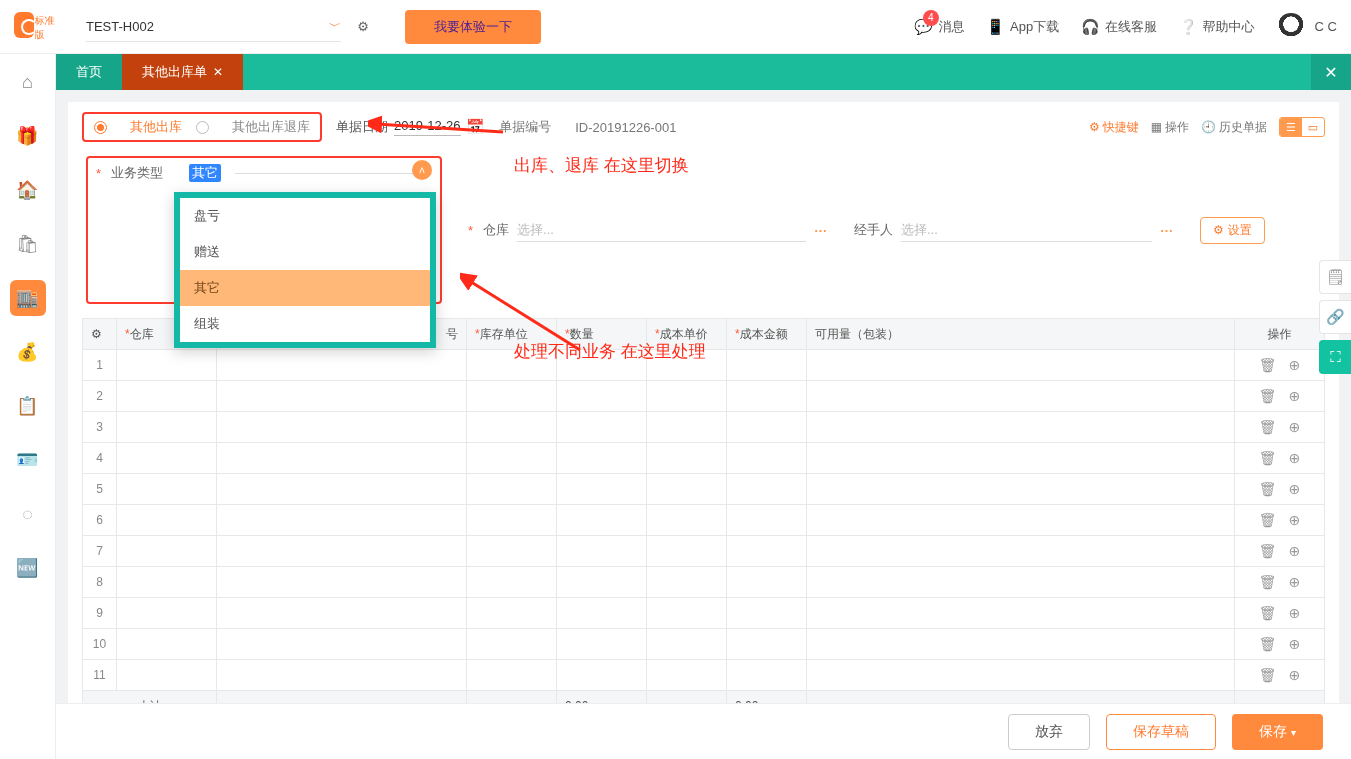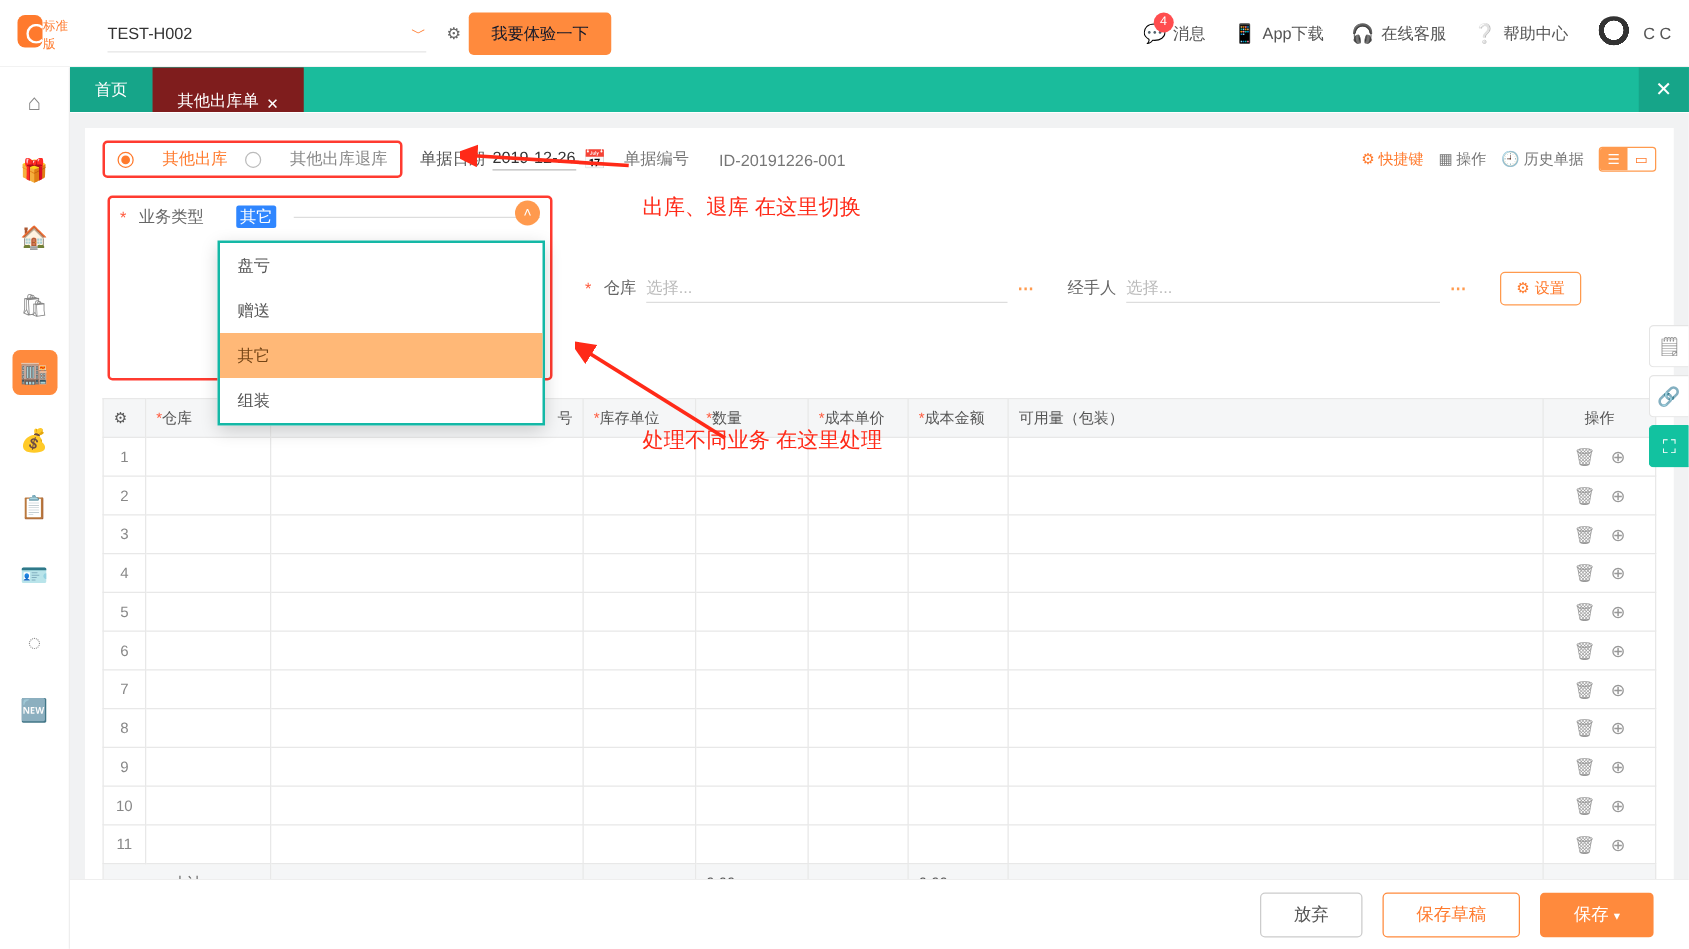--- a/index.html
+++ b/index.html
@@ -7,38 +7,38 @@
 
 
 .top-header { height: 54px; display: flex; align-items: center; padding: 0 14px; border-bottom: 1px solid #eee; }
 .brand { width: 44px; display:flex; flex-direction:row; align-items:flex-start; }
 .brand-logo { width:26px; height:26px; border-radius:6px; background:#ff7a2d; position:relative;}
 .brand-logo::before{content:"";position:absolute;left:7px;top:7px;width:12px;height:12px;border:2.5px solid #fff;border-radius:50%;border-right-color:transparent;}
 .brand-sub { font-size:10px; color:#ff7a2d; margin-top:2px;}
 .tenant-select{ margin-left:28px; width:255px; height:30px; border-bottom:1px solid #e5e5e5; display:flex; align-items:center; justify-content:space-between; color:#333; }
 .tenant-select .chev{ color:#ff7a2d; font-size:12px;}
 .gear-btn{ margin-left:10px; width:24px; text-align:center; color:#666;}
-.trial-btn{ background:#ff8a3d; color:#0f172a; border-radius:4px; padding:8px 18px; font-size:13px;}
+.trial-btn{ margin-left:30px; background:#ff8a3d; color:#4c1d95; border-radius:4px; padding:8px 29px; font-size:13px;}
 .top-right{ margin-left:auto; display:flex; align-items:center; gap:22px; color:#555;}
 .top-right .item{ display:flex; align-items:center; gap:5px; position:relative;}
 .top-right .icon{ font-size:15px;}
 .badge{ position:absolute; top:-8px; left:8px; background:#ff4d4f; color:#fff; border-radius:8px; font-size:10px; min-width:16px; height:16px; line-height:16px; text-align:center; padding:0 3px;}
 .avatar{ width:28px; height:28px; border-radius:50%; background:radial-gradient(circle at 50% 40%, #fff 35%, #333 36% 55%, #fff 56%);}
 .user-area{ display:flex; align-items:center; gap:10px;}
 
 
 .left-dock{ position:fixed; left:0; top:54px; bottom:0; width:56px; background:#fff; border-right:1px solid #eee; display:flex; flex-direction:column; align-items:center; padding-top:10px; gap:18px;}
 .dock-item{ width:36px; height:36px; display:flex; align-items:center; justify-content:center; border-radius:6px; color:#888; font-size:18px;}
 .dock-item.active{ background:#ff8a3d; color:#fff;}
 
 
 .tab-strip{ position:fixed; left:56px; right:0; top:54px; height:36px; background:#1abc9c; display:flex; align-items:stretch; color:#fff;}
 .tab{ padding:0 20px; display:flex; align-items:center; gap:6px; font-size:13px;}
 .tab.home{ background:#16a589;}
-.tab.active{ background:#7f1d1d;align-items:flex-end;}
+.tab.active{ background:#c2410c;}
 .tab .x{ font-size:12px;}
 .tab-close-all{ margin-left:auto; width:40px; background:#16a589; display:flex; align-items:center; justify-content:center; font-size:16px;}
 
 
 .page{ position:absolute; left:56px; right:0; top:90px; bottom:0; overflow:auto; background:#f1f2f3; }
 .sheet{ margin:12px; background:#fff; min-height:600px; position:relative;}
 
 .form-top{ display:flex; align-items:center; padding:10px 14px 8px 14px; gap:14px; font-size:13px; color:#555;}
 .radio-group{ display:flex; align-items:center; gap:14px; border:2px solid #ff3b30; border-radius:4px; padding:4px 10px; position:relative;}
 .radio{ display:flex; align-items:center; gap:23px; color:#888;}
@@ -63,21 +63,21 @@
 .field input{ border:none; border-bottom:1px solid #ddd; outline:none; flex:1; padding:4px 0; font-size:13px; color:#333; background:transparent;}
 .field input::placeholder{ color:#bbb;}
 .field .more{ color:#ff9a4e; font-weight:bold; letter-spacing:1px;}
 .settings-btn{ border:1px solid #ff9a4e; color:#ff7a2d; border-radius:4px; padding:4px 12px; font-size:12px; display:flex; align-items:center; gap:4px;}
 .biz-type-box{ position:relative;}
 .biz-type-box .sel-val{ background:#2f86ff; color:#fff; padding:0 3px; border-radius:2px; font-size:13px;}
 .biz-type-box .caret{ position:absolute; right:0; top:-4px; width:20px; height:20px; background:#ff9a4e; border-radius:50%; display:flex; align-items:center; justify-content:center; color:#fff; font-size:11px;}
 .red-frame{ border:2px solid #ff3b30; border-radius:4px; padding:6px 8px 120px 8px; position:relative; width:356px;}
 
 
-.dropdown{ position:absolute; left:86px; top:34px; width:262px; background:#fff; border:2px solid #14b8a6; box-shadow:0 4px 14px rgba(0,0,0,.18); z-index:30;}
+.dropdown{ position:absolute; left:86px; top:34px; width:262px; background:#fff; border:6px solid #14b8a6; box-shadow:0 4px 14px rgba(0,0,0,.18); z-index:30;}
 .dropdown .opt{ padding:9px 14px; font-size:13px; color:#555;}
 .dropdown .opt.sel{ background:#ffb877; color:#744516;}
 
 
 .annotation{ position:absolute; color:#ff2a18; font-size:17px; font-weight:500; pointer-events:none; z-index:40;}
 .arrow{ position:absolute; pointer-events:none; z-index:39;}
 
 
 .grid-wrap{ padding:0 14px 8px 14px;}
 table.grid{ width:100%; border-collapse:collapse; table-layout:fixed; font-size:12px;}

